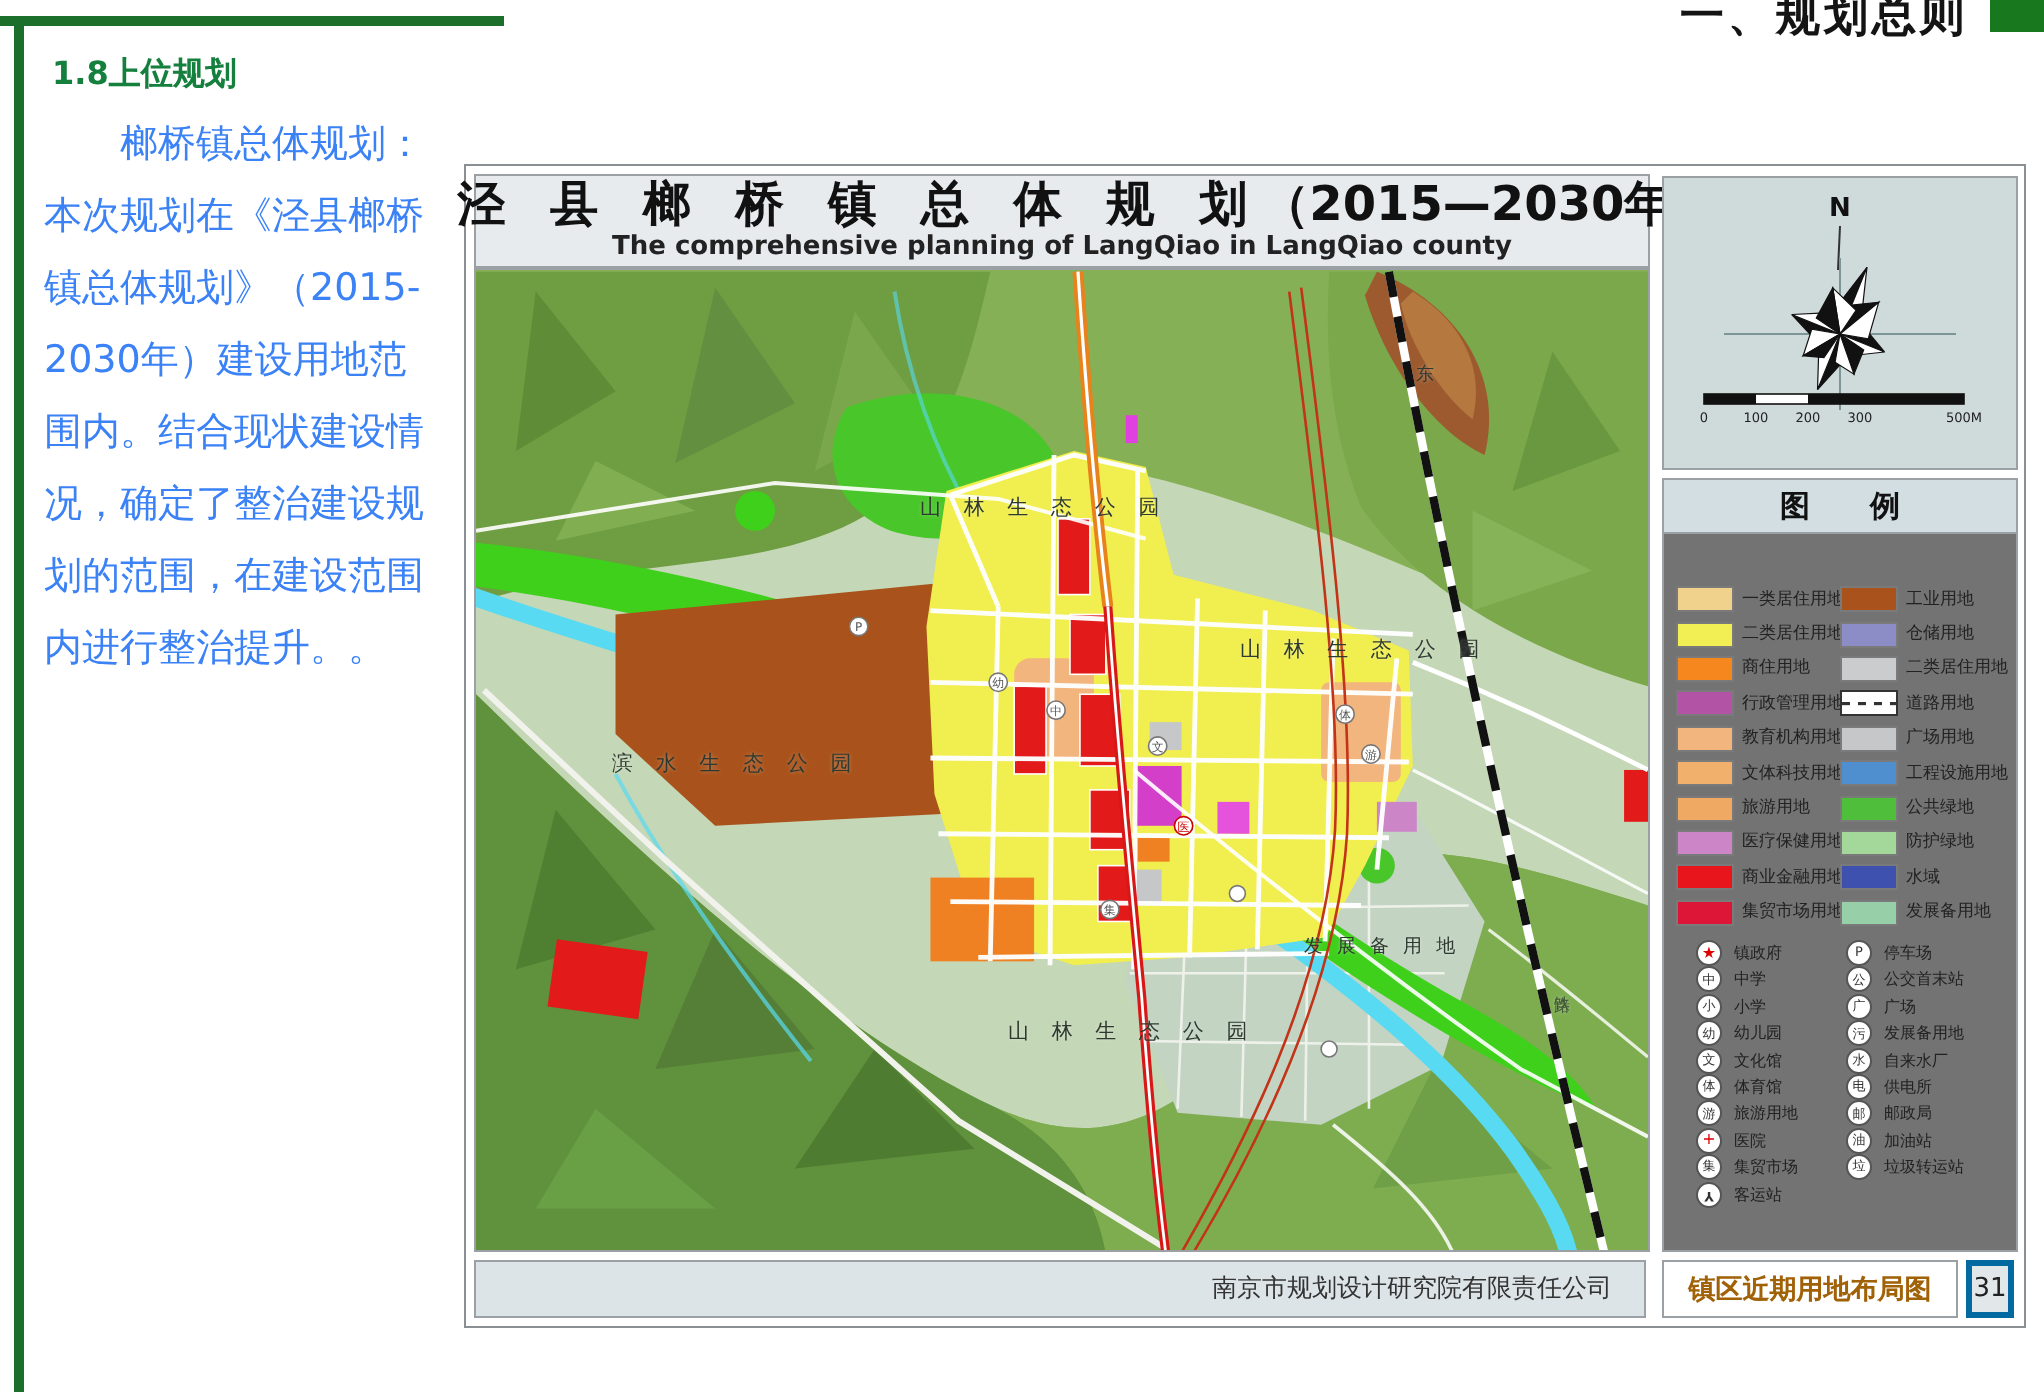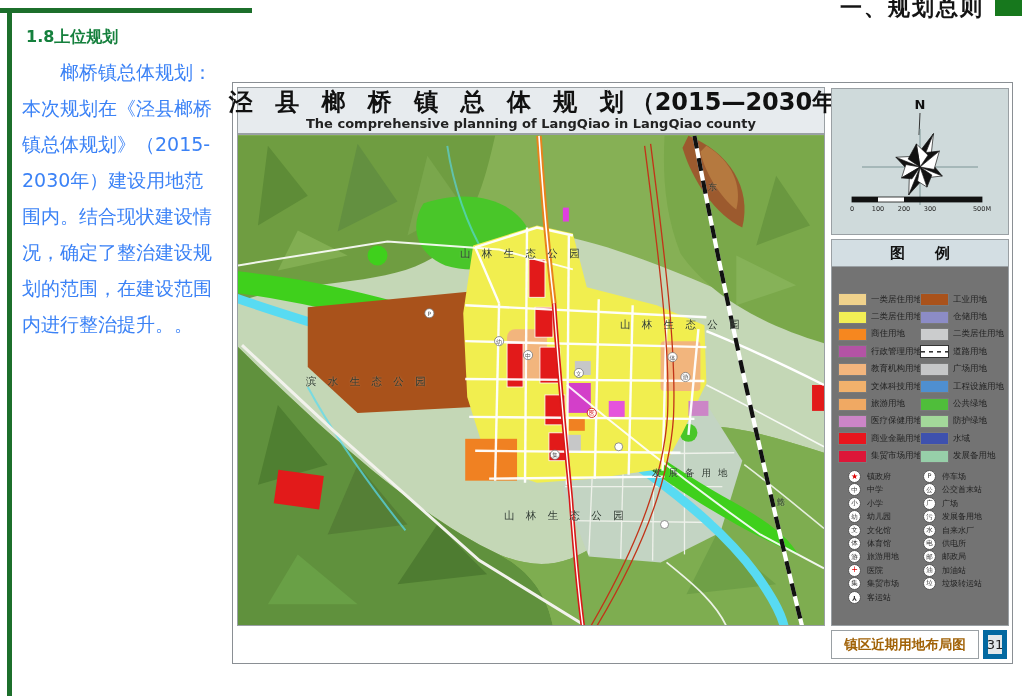--- a/index.html
+++ b/index.html
@@ -49,21 +49,21 @@
       display:flex;align-items:center;justify-content:center;font-size:6.5px;color:#333;line-height:1;background:#fff;}
   .ic.red{color:#d00;font-size:8px;}
   .ic.flip{transform:rotate(180deg);font-weight:bold;}
   .icl{font-size:8px;color:#222;white-space:nowrap;text-align:right;}
   
   .footer-left{position:absolute;left:4px;top:547px;width:586px;height:29px;background:#dde4e8;border:1px solid #9aa0a4;
                display:flex;align-items:center;justify-content:flex-end;padding-right:16px;box-sizing:border-box;
                font-size:12.5px;color:#333;}
   .footer-title{position:absolute;left:598px;top:547px;width:148px;height:29px;background:#fff;border:1px solid #9aa0a4;
                 display:flex;align-items:center;justify-content:center;font-size:13.5px;font-weight:bold;color:#a16207;box-sizing:border-box;}
-  .footer-page{position:absolute;left:750px;top:547px;width:24px;height:29px;background:#e2e8ea;border:5px solid #0369a1;
+  .footer-page{position:absolute;left:750px;top:547px;width:24px;height:29px;background:#e2e8ea;border:3px solid #0369a1;
                display:flex;align-items:center;justify-content:center;font-size:13px;color:#222;box-sizing:border-box;}
   .compass-n{position:absolute;left:0;right:0;top:8px;text-align:center;font-size:13px;font-weight:bold;color:#111;}
 </style>
 </head>
 <body>
 
 <div class="green-top-line"></div>
 <div class="green-side-line"></div>
 <div class="green-corner"></div>
 <div class="section-header">一、规划总则</div>
@@ -426,16 +426,19 @@
             <span class="icl">加油站</span>
           </div>
         <div class="irow">
             <span class="ic">垃</span>
             <span class="icl">垃圾转运站</span>
           </div>
       </div>
     </div>
   </div>
 
+  <div class="footer-left">
+    <span>南京市规划设计研究院有限责任公司</span>
+  </div>
   <div class="footer-title">镇区近期用地布局图</div>
   <div class="footer-page">31</div>
 
 </div>
 
 </body></html>

